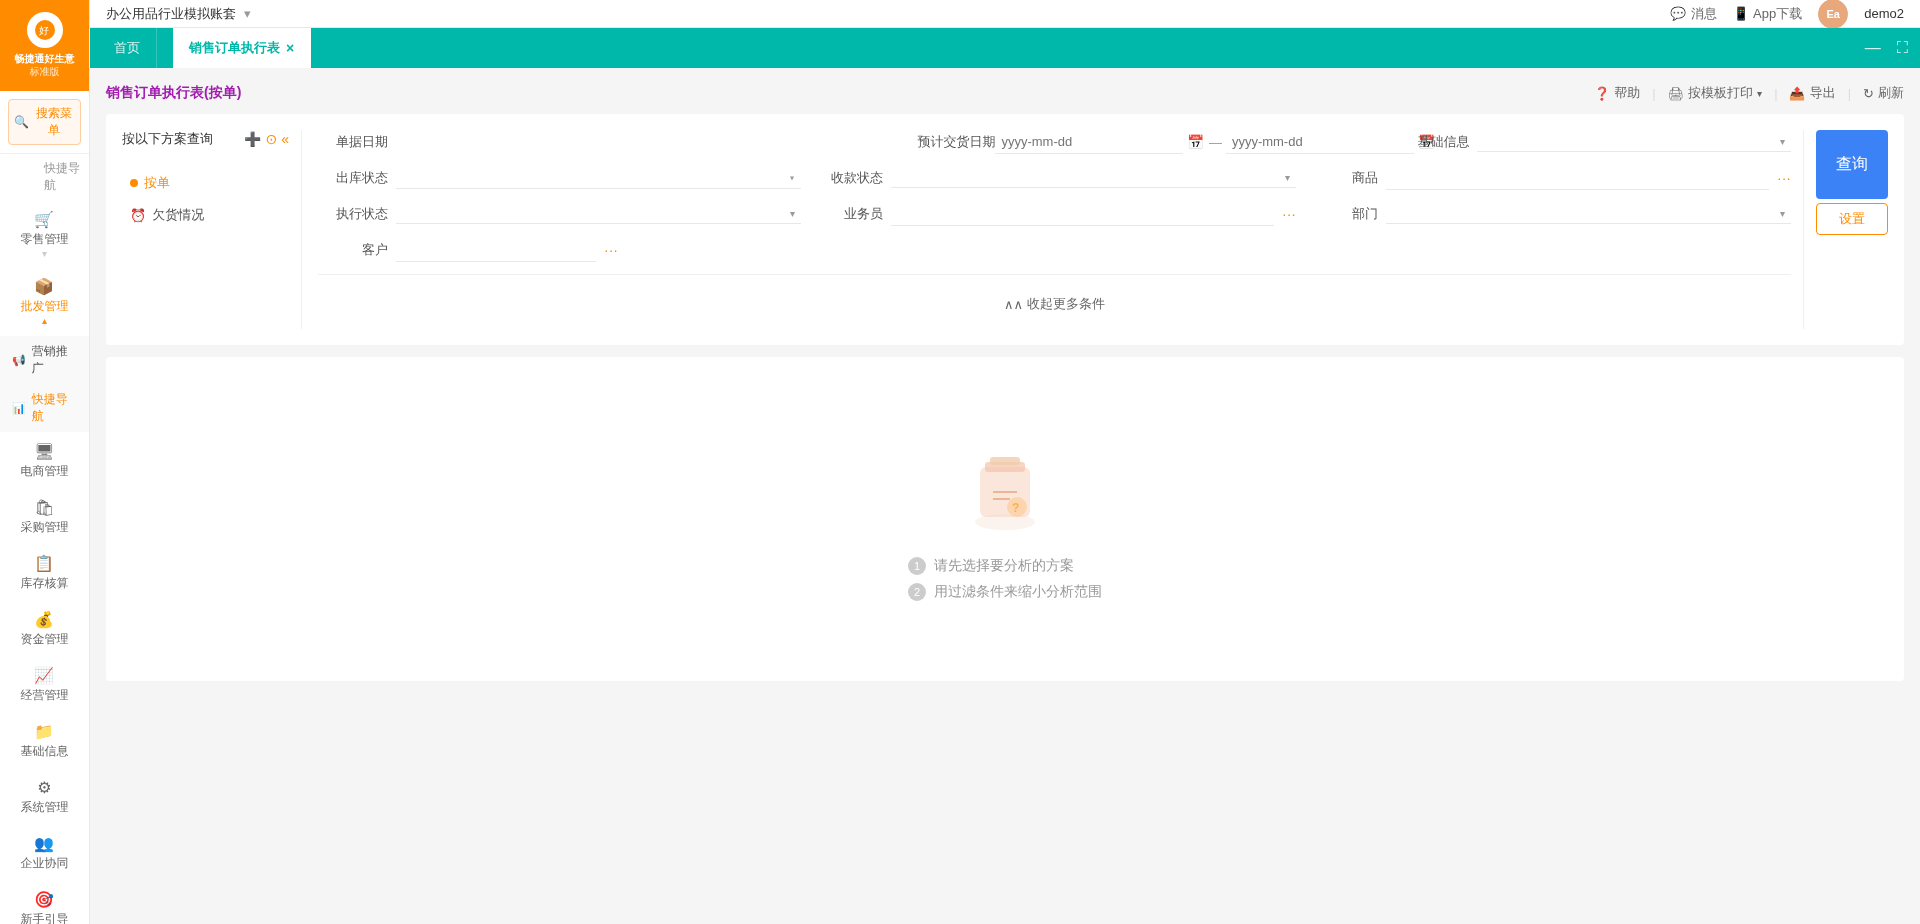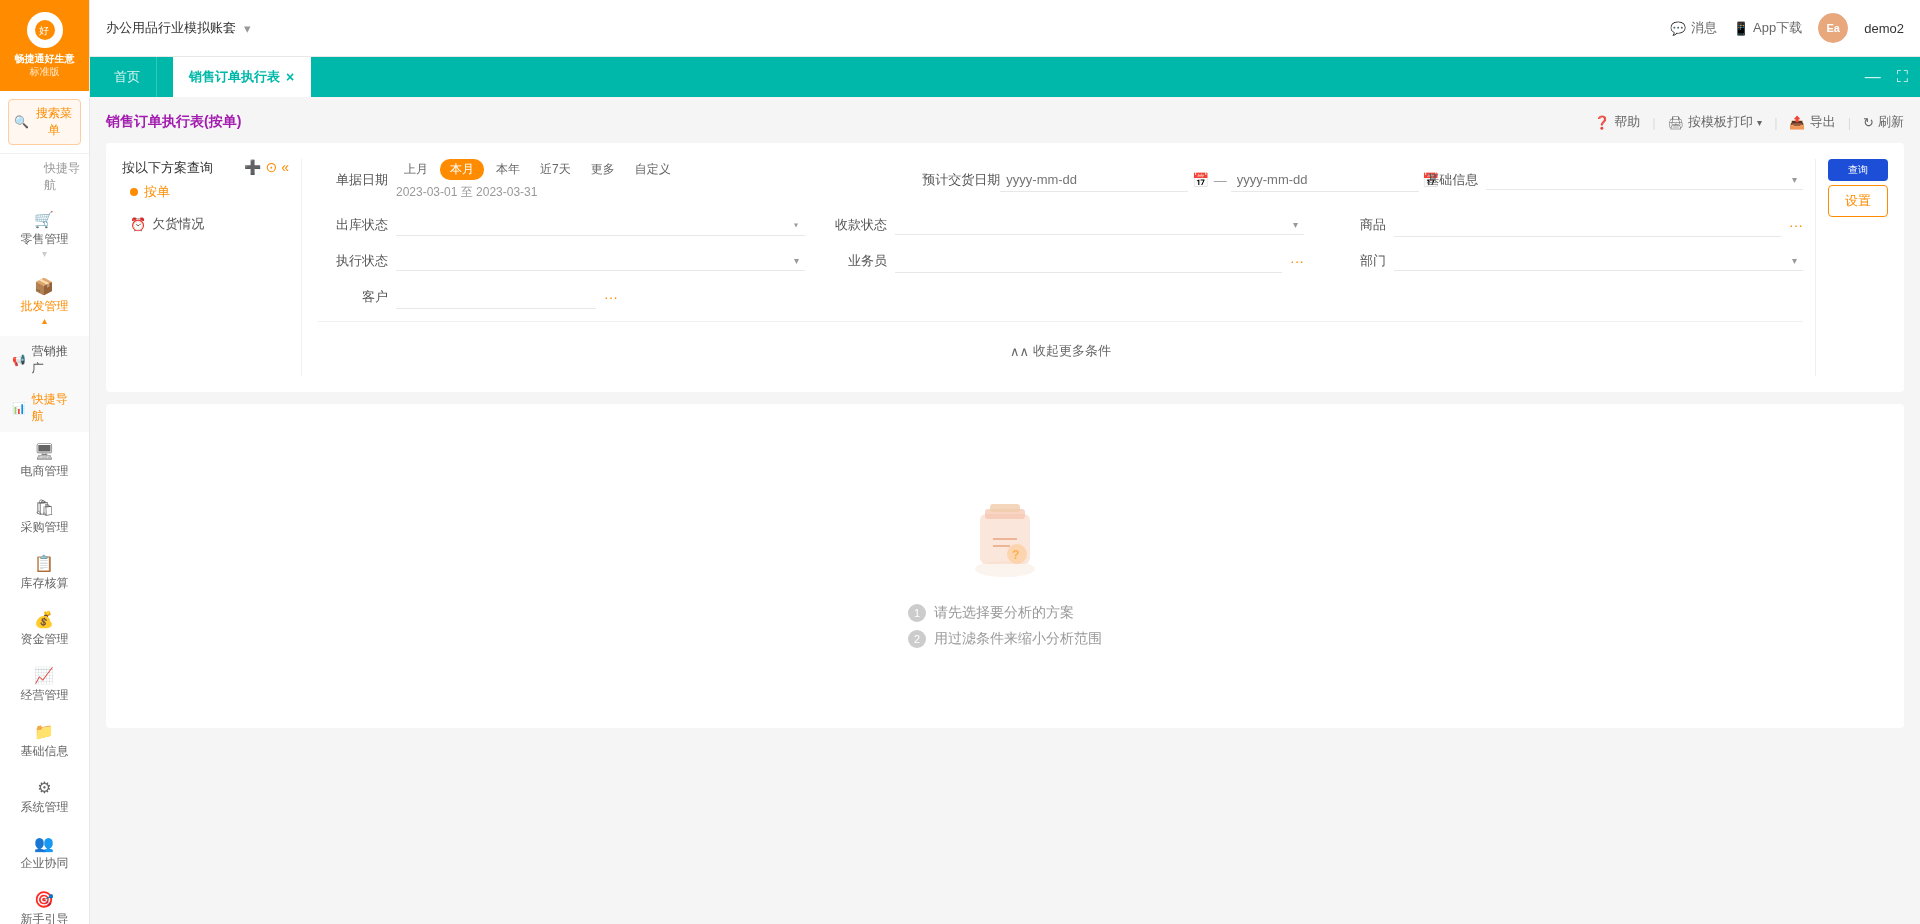--- a/index.html
+++ b/index.html
@@ -15,21 +15,21 @@
     .sidebar-nav-item { display: flex; flex-direction: column; align-items: center; padding: 8px 4px; cursor: pointer; color: #666; font-size: 12px; border-radius: 4px; margin: 2px 6px; transition: background 0.2s; }
     .sidebar-nav-item .nav-icon { font-size: 16px; margin-bottom: 2px; }
     .sidebar-submenu { background: #f9f9f9; }
     .sidebar-submenu-item { padding: 7px 12px; font-size: 12px; color: #555; cursor: pointer; display: flex; align-items: center; gap: 6px; }
     .sidebar-submenu-item.active { color: #ff8c00; }
 
     
     .main { flex: 1; display: flex; flex-direction: column; overflow: hidden; }
 
     
-    .topbar { background: #fff; border-bottom: 1px solid #e8e8e8; padding: 0 16px; height: 57px; display: flex; align-items: center; justify-content: space-between; flex-shrink: 0; }
+    .topbar { background: #fff; border-bottom: 1px solid #e8e8e8; padding: 0 16px; height: 28px; display: flex; align-items: center; justify-content: space-between; flex-shrink: 0; }
     .topbar-left { display: flex; align-items: center; gap: 8px; color: #666; font-size: 13px; }
     .topbar-title { color: #333; }
     .topbar-arrow { color: #999; cursor: pointer; }
     .topbar-right { display: flex; align-items: center; gap: 16px; }
     .topbar-action { display: flex; align-items: center; gap: 4px; color: #666; cursor: pointer; font-size: 13px; }
     .user-avatar { width: 30px; height: 30px; border-radius: 50%; background: #e8e8e8; overflow: hidden; display: flex; align-items: center; justify-content: center; cursor: pointer; }
     .user-name { color: #333; cursor: pointer; font-size: 13px; }
 
     
     .tabbar { background: #00b8a9; display: flex; align-items: center; height: 40px; padding: 0 8px; flex-shrink: 0; justify-content: space-between; }
@@ -47,21 +47,21 @@
     
     .page-header { display: flex; align-items: center; justify-content: space-between; margin-bottom: 12px; }
     .page-title { font-size: 14px; font-weight: bold; color: #a21caf; }
     .page-actions { display: flex; align-items: center; gap: 12px; }
     .page-action-btn { display: flex; align-items: center; gap: 4px; color: #666; cursor: pointer; font-size: 13px; }
     .page-action-divider { color: #ddd; }
 
     
     .filter-panel { background: #fff; border-radius: 4px; padding: 16px; display: flex; gap: 0; }
     .filter-left { width: 180px; border-right: 1px solid #f0f0f0; padding-right: 12px; flex-shrink: 0; }
-    .filter-left-header { display: flex; align-items: flex-start; justify-content: space-between; margin-bottom: 0; font-size: 13px; color: #333; }
+    .filter-left-header { display: flex; align-items: center; justify-content: space-between; margin-bottom: 20px; font-size: 13px; color: #333; }
     .filter-left-title { font-weight: 500; }
     .filter-left-actions { display: flex; gap: 4px; }
     .filter-action-icon { color: #ff8c00; cursor: pointer; font-size: 14px; }
     .filter-item { display: flex; align-items: center; gap: 6px; padding: 6px 8px; border-radius: 4px; cursor: pointer; font-size: 13px; color: #555; margin-bottom: 2px; }
     .filter-item.active { color: #ff8c00; }
     .filter-item-dot { width: 8px; height: 8px; border-radius: 50%; border: 2px solid #ff8c00; background: #fff; }
     .filter-item.active .filter-item-dot { background: #ff8c00; }
     .filter-item-icon { font-size: 13px; color: #999; }
 
     
@@ -76,21 +76,21 @@
     .filter-date-sep { color: #999; }
     .filter-date-icon { color: #ff8c00; cursor: pointer; font-size: 14px; }
     .filter-date-tags { display: flex; align-items: center; gap: 4px; }
     .filter-date-tag { padding: 2px 8px; font-size: 12px; color: #666; cursor: pointer; border-radius: 2px; }
     .filter-date-tag.active { background: #ff8c00; color: #fff; border-radius: 10px; padding: 2px 10px; }
     .filter-ellipsis { color: #ff8c00; cursor: pointer; font-size: 14px; }
     .filter-collapse { display: flex; align-items: center; justify-content: center; padding: 8px; color: #666; cursor: pointer; font-size: 13px; gap: 4px; margin-top: 4px; }
 
     
     .search-btn-area { display: flex; flex-direction: column; gap: 4px; margin-left: 12px; padding-left: 12px; border-left: 1px solid #f0f0f0; }
-    .btn-search { background: #1d4ed8; color: #fff; border: none; border-radius: 4px; padding: 4px 20px; font-size: 10px; cursor: pointer; white-space: nowrap; }
+    .btn-search { background: #3b82f6; color: #fff; border: none; border-radius: 4px; padding: 24px 20px; font-size: 16px; cursor: pointer; white-space: nowrap; }
     .btn-settings { background: #fff; color: #ff8c00; border: 1px solid #ff8c00; border-radius: 4px; padding: 6px 14px; font-size: 13px; cursor: pointer; white-space: nowrap; }
 
     
     .empty-state { display: flex; flex-direction: column; align-items: center; justify-content: center; padding: 80px 0; background: #fff; border-radius: 4px; margin-top: 12px; }
     .empty-icon { width: 100px; height: 100px; margin-bottom: 20px; opacity: 0.7; }
     .empty-steps { display: flex; flex-direction: column; gap: 8px; }
     .empty-step { display: flex; align-items: center; gap: 8px; color: #999; font-size: 14px; }
     .step-num { width: 18px; height: 18px; border-radius: 50%; background: #ccc; color: #fff; font-size: 11px; display: flex; align-items: center; justify-content: center; flex-shrink: 0; }
 
     .dropdown-arrow { display: inline-block; font-size: 10px; color: #999; }
@@ -273,31 +273,20 @@
           <span>欠货情况</span>
         </div>
       </div>
 
       <div class="filter-right">
 
         <div class="filter-row">
 
           <div class="filter-field" style="min-width:420px;flex:1.5;">
             <span class="filter-label">单据日期</span>
-            <div style="flex:1;">
-              <div class="filter-date-tags" style="margin-bottom:4px;">
-                <span class="filter-date-tag">上月</span>
-                <span class="filter-date-tag active">本月</span>
-                <span class="filter-date-tag">本年</span>
-                <span class="filter-date-tag">近7天</span>
-                <span class="filter-date-tag">更多</span>
-                <span class="filter-date-tag">自定义</span>
-              </div>
-              <div style="font-size:12px;color:#999;">2023-03-01 至 2023-03-31</div>
-            </div>
           </div>
 
           <div class="filter-field" style="min-width:320px;flex:1.2;">
             <span class="filter-label">预计交货日期</span>
             <div class="filter-date-range">
               <input class="filter-date-input" type="text" placeholder="yyyy-mm-dd" style="">
               <span class="filter-date-icon">📅</span>
               <span class="filter-date-sep">—</span>
               <input class="filter-date-input" type="text" placeholder="yyyy-mm-dd" style="">
               <span class="filter-date-icon">📅</span>

